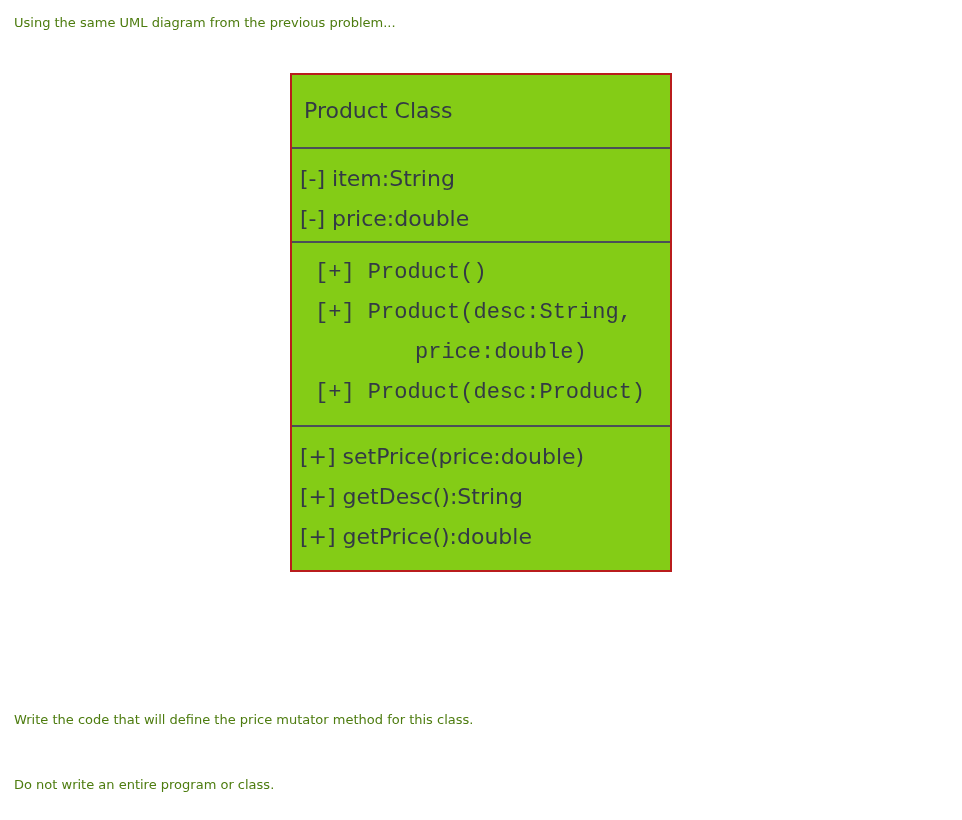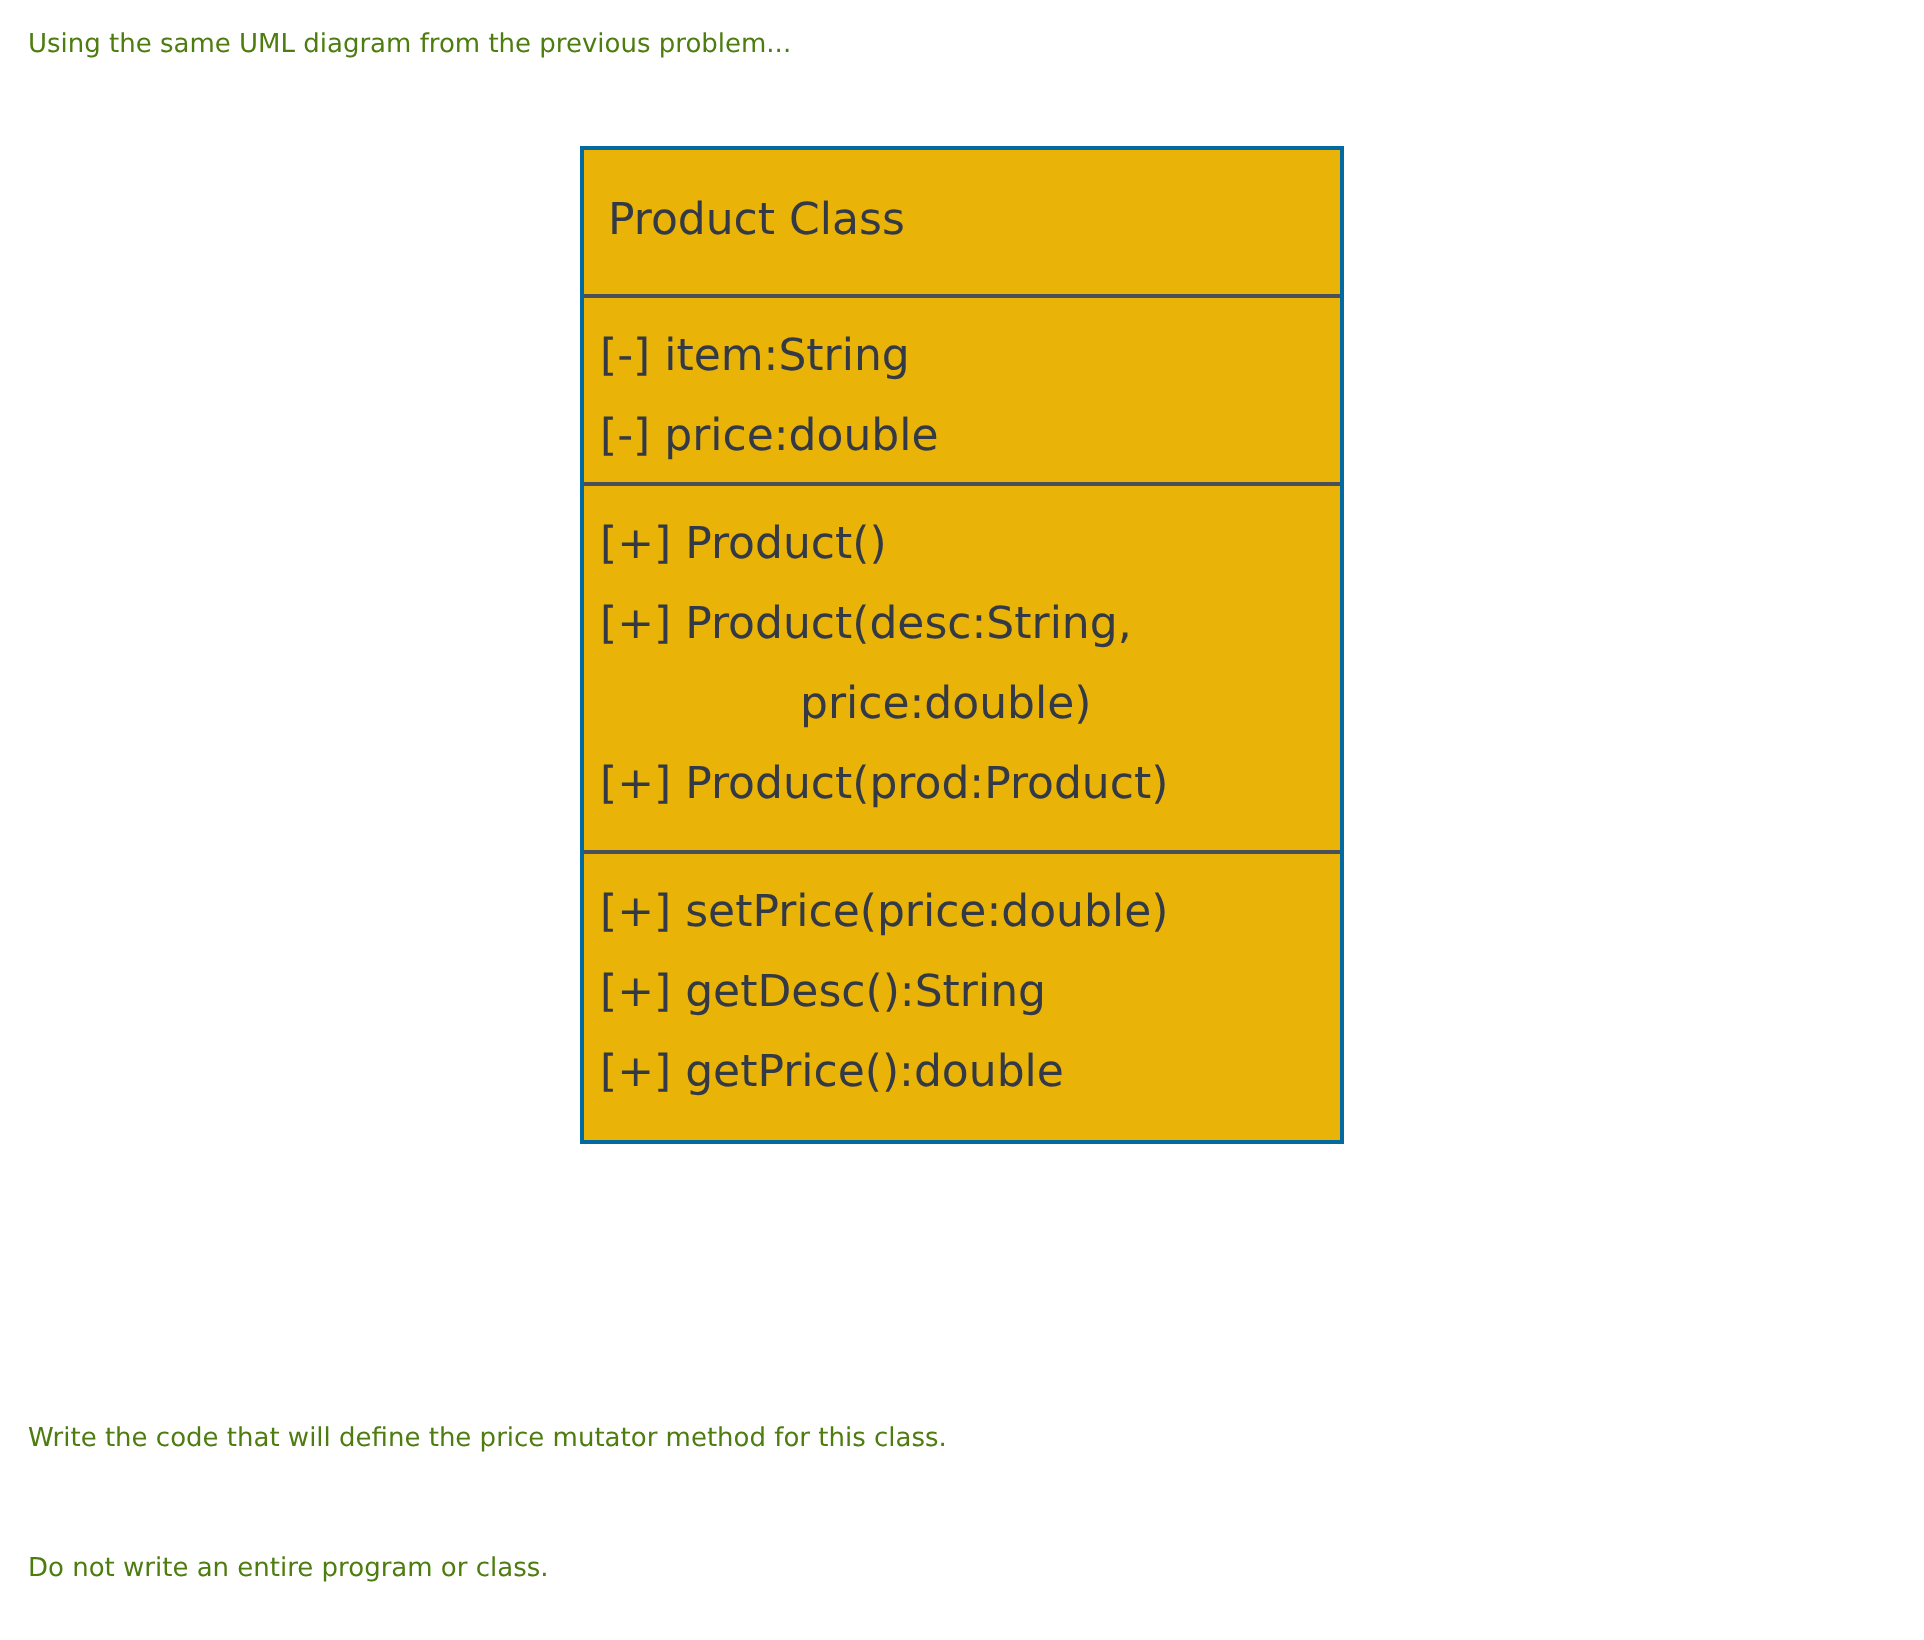--- a/index.html
+++ b/index.html
@@ -27,41 +27,41 @@
   .prose-intro { top: 14px; }
   .prose-q1    { top: 711px; }
   .prose-q2    { top: 776px; text-align: right; }
 
   
   .uml-box {
     position: absolute;
     left: 290px;
     top: 73px;
     width: 382px;
-    border: 2px solid #0369a1;
+    border: 2px solid #b91c1c;
     box-sizing: border-box;
-    background: #eab308;
+    background: #84cc16;
   }
   .uml-section {
     border-bottom: 2px solid #4a4f58;
     box-sizing: border-box;
   }
   .uml-section:last-child {
     border-bottom: none;
   }
 
   .uml-header {
     padding: 16px 0 16px 12px;
   }
   .uml-header .uml-line {
     font-size: 22px;
   }
 
   .uml-attributes { padding: 10px 0 2px 8px; }
-  .uml-constructors { padding: 10px 0 12px 8px; }
+  .uml-constructors { padding: 10px 0 12px 23px; font-family: Liberation Mono, monospace; }
   .uml-methods { padding: 10px 0 13px 8px; }
 
   .uml-line {
     font-size: 22px;
     line-height: 40px;
     color: #333a45;
     white-space: pre;
   }
   .uml-line.continuation {
     padding-left: 100px;
@@ -80,21 +80,21 @@
 
   <div class="uml-section uml-attributes">
     <div class="uml-line">[-] item:String</div>
     <div class="uml-line">[-] price:double</div>
   </div>
 
   <div class="uml-section uml-constructors">
     <div class="uml-line">[+] Product()</div>
     <div class="uml-line">[+] Product(desc:String,</div>
     <div class="uml-line continuation">price:double)</div>
-    <div class="uml-line">[+] Product(prod:Product)</div>
+    <div class="uml-line">[+] Product(desc:Product)</div>
   </div>
 
   <div class="uml-section uml-methods">
     <div class="uml-line">[+] setPrice(price:double)</div>
     <div class="uml-line">[+] getDesc():String</div>
     <div class="uml-line">[+] getPrice():double</div>
   </div>
 
 </div>
 

